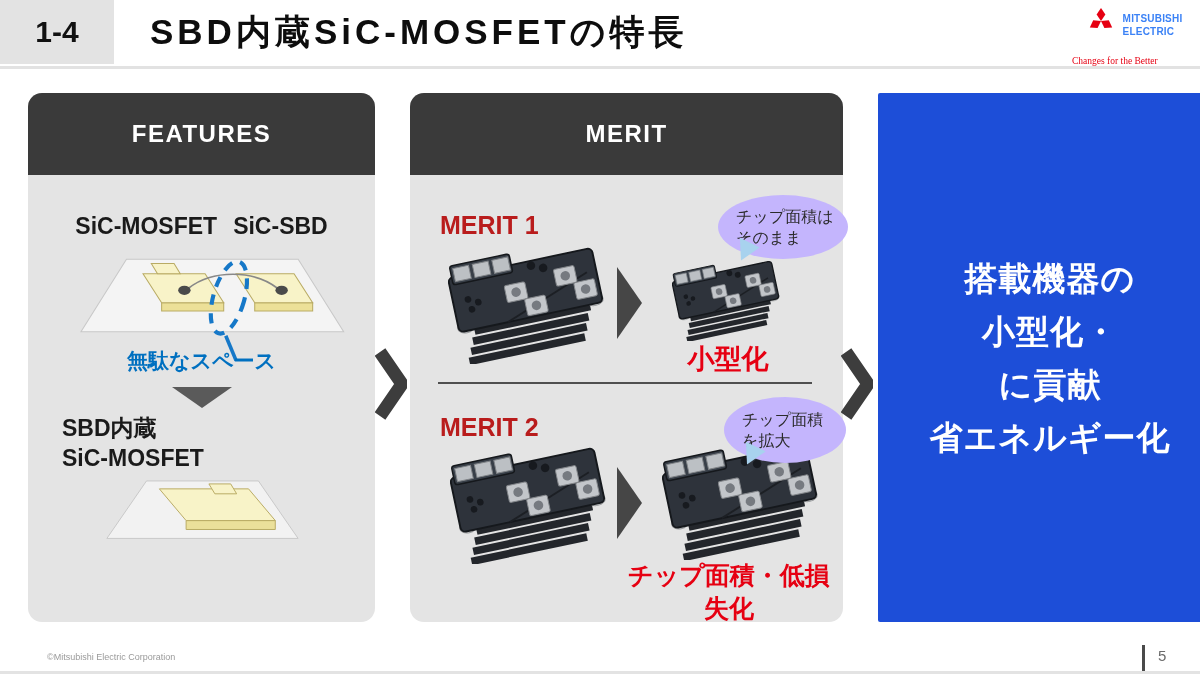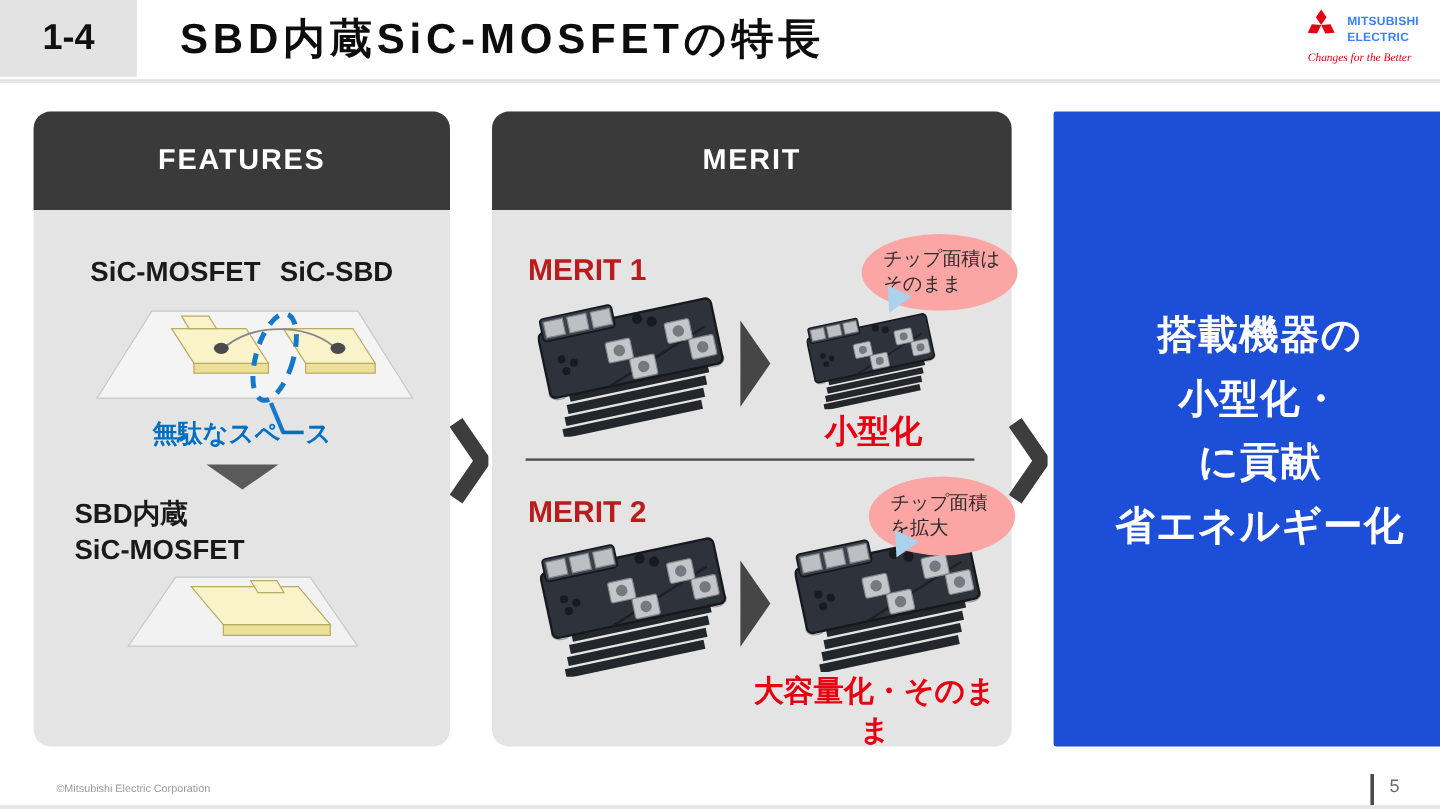--- a/index.html
+++ b/index.html
@@ -18,22 +18,22 @@
     position:absolute; left:150px; top:0; height:64px; display:flex; align-items:center;
     font-size:35px; font-weight:bold; letter-spacing:4px; color:#0d0d0d;
   }
   .header-rule { position:absolute; left:0; top:66px; width:1200px; height:3px; background:#e2e2e2; }
   
   .logo { position:absolute; left:1072px; top:8px; width:122px; }
   .logo-row { display:flex; align-items:center; justify-content:center; gap:5px; }
   .logo-mark svg { width:34px; height:34px; display:block; }
   .logo-name { font-size:10px; font-weight:bold; line-height:13px; color:#3b82f6; letter-spacing:0.2px; }
   .logo-tagline {
-    margin-top:2px; text-align:center; font-size:9.5px; color:#e60012;
-    font-style:italic; font-family:"Liberation Serif", serif;
+    margin-top:14px; font-size:9.5px; color:#e60012;
+    font-family:"Liberation Serif", serif;
   }
   
   .panel { position:absolute; top:93px; height:529px; background:#e4e4e4; border-radius:14px; }
   #features-panel { left:28px; width:347px; }
   #merit-panel { left:410px; width:433px; }
   .panel-header {
     height:82px; background:#3a3a3a; border-radius:14px 14px 0 0;
     display:flex; align-items:center; justify-content:center;
     color:#ffffff; font-size:24px; font-weight:bold; letter-spacing:1.5px;
   }
@@ -73,21 +73,21 @@
   .module { position:absolute; }
   .module svg { width:100%; display:block; }
   .tri-right {
     position:absolute; width:0; height:0;
     border-top:36px solid transparent; border-bottom:36px solid transparent;
     border-left:25px solid #464646;
   }
   .merit-divider { position:absolute; left:28px; top:289px; width:374px; height:2px; background:#4f4f4f; }
   .red-result { position:absolute; font-weight:bold; color:#e60012; text-align:center; }
   .bubble {
-    position:absolute; background:#fca5a5; border-radius:50%;
+    position:absolute; background:#c4b5fd; border-radius:50%;
     display:flex; flex-direction:column; justify-content:center;
     padding-left:18px; z-index:5;
   }
   .bubble span { font-size:16px; line-height:1.32; color:#2b2b2b; }
   .bubble::after {
     content:''; position:absolute; left:14px; bottom:-13px;
     border:11px solid transparent; border-top:20px solid #a8d2ee;
     transform:rotate(26deg);
   }
   
@@ -339,21 +339,21 @@
       <circle cx="147" cy="59" r="5" fill="#767a80"></circle>
     </g>
   </svg>
 </div>
 
   <div class="bubble" style="left:314px; top:304px; width:122px; height:66px;">
     <span>チップ面積</span>
     <span>を拡大</span>
   </div>
 
-  <div class="red-result" style="left:206px; top:466px; width:226px; font-size:25px;">大容量化・そのまま</div>
+  <div class="red-result" style="left:206px; top:466px; width:226px; font-size:25px;">チップ面積・低損失化</div>
 </div>
 
 <div class="chevron" style="left:841px; top:346px;">
   <svg viewBox="0 0 32 76">
       <polyline points="5,6 27,38 5,70" fill="none" stroke="#3d3d3d" stroke-width="13"></polyline>
     </svg>
 </div>
 
 <div id="benefit-panel">
   <div class="benefit-line">搭載機器の</div>

